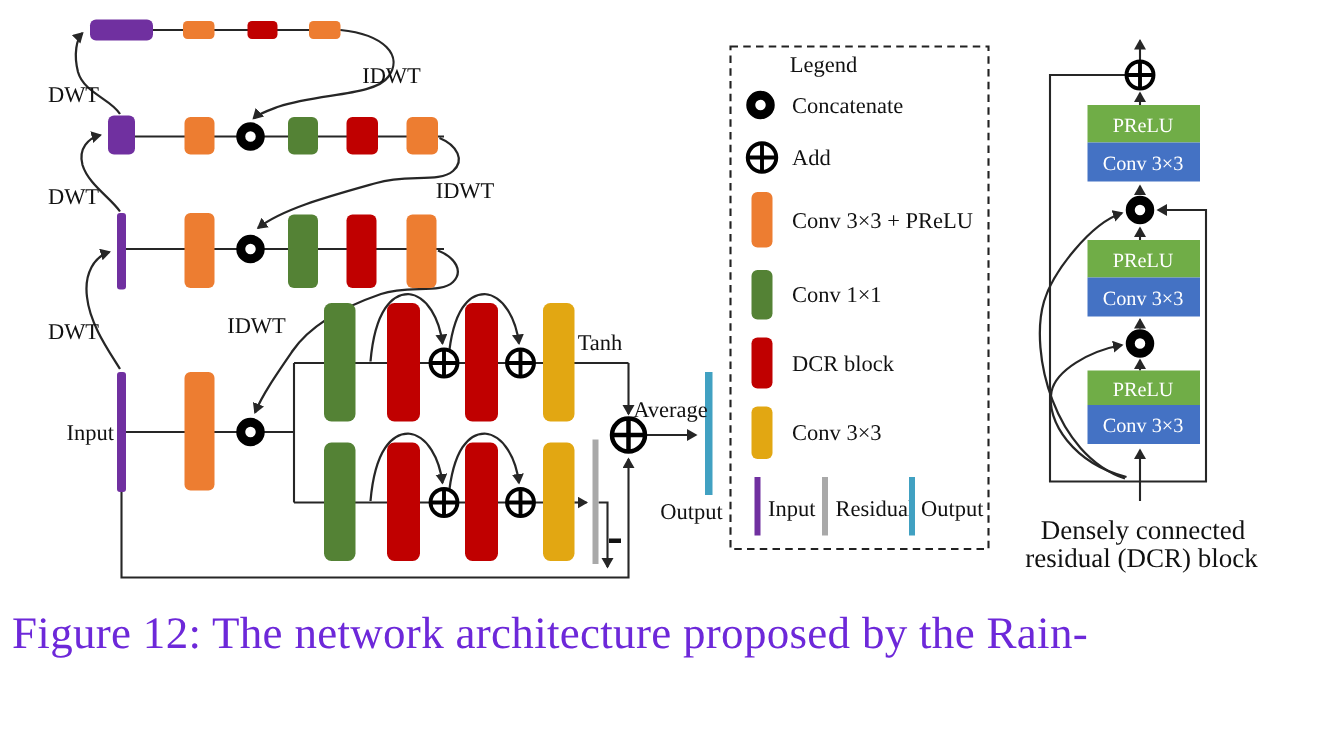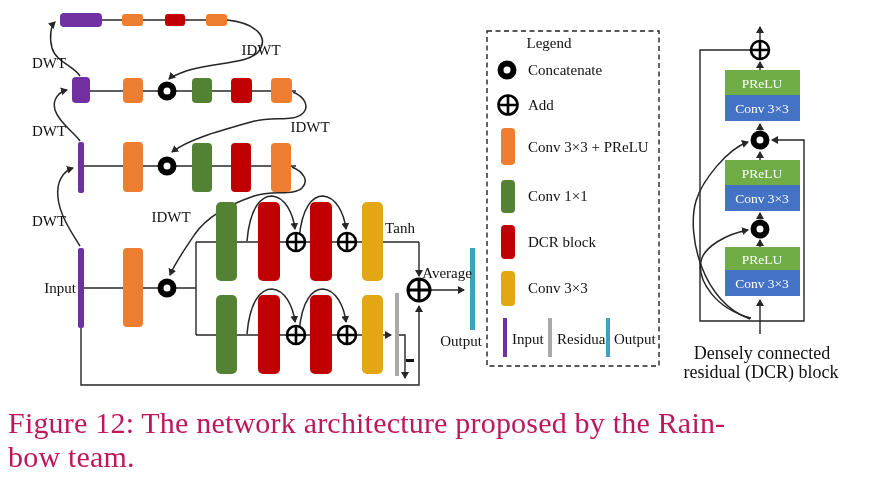--- a/index.html
+++ b/index.html
@@ -20,21 +20,21 @@
   .c-gray{fill:var(--gray);}
   .c-teal{fill:var(--teal);}
   .c-prelu{fill:var(--prelu_green);}
   .c-conv{fill:var(--conv_blue);}
   .donut{fill:#fff;stroke:#000;stroke-width:6;}
   .addc{fill:#fff;stroke:#000;stroke-width:2.6;}
   .addx{stroke:#000;stroke-width:2.6;fill:none;}
   .addcBig{fill:#fff;stroke:#000;stroke-width:3;}
   .addxBig{stroke:#000;stroke-width:3;fill:none;}
   .caption{position:absolute;left:8px;top:406px;width:868px;
-           font-size:30px;line-height:34px;color:#be185d;letter-spacing:0.2px;}
+           font-size:30px;line-height:34px;color:#6d28d9;letter-spacing:0.2px;}
 </style>
 </head>
 <body>
 
 <div class="page">
 <svg width="881" height="400" viewBox="0 0 881 400">
   <defs>
     <marker id="arr" markerWidth="9" markerHeight="9" refX="6" refY="4" orient="auto" markerUnits="userSpaceOnUse">
       <path d="M0,0 L7,4 L0,8 z" fill="#262626"></path>
     </marker>
@@ -212,15 +212,14 @@
     <rect class="c-conv" x="725" y="270" width="75" height="26"></rect>
     <text class="wtxt" x="762" y="288" text-anchor="middle">Conv 3×3</text>
 
     <text class="dcrcap" x="762" y="359" text-anchor="middle">Densely connected</text>
     <text class="dcrcap" x="761" y="378" text-anchor="middle">residual (DCR) block</text>
   </g>
 </svg>
 
 <div class="caption">
   <div>Figure 12: The network architecture proposed by the Rain-</div>
-  <div>bow team.</div>
 </div>
 </div>
 
 </body></html>

